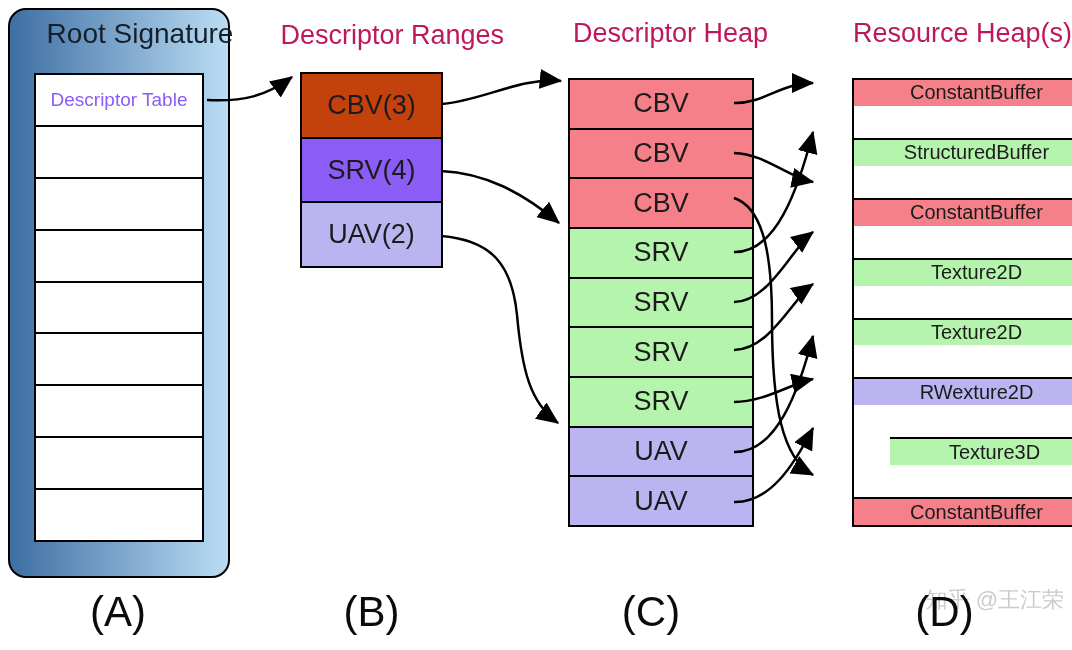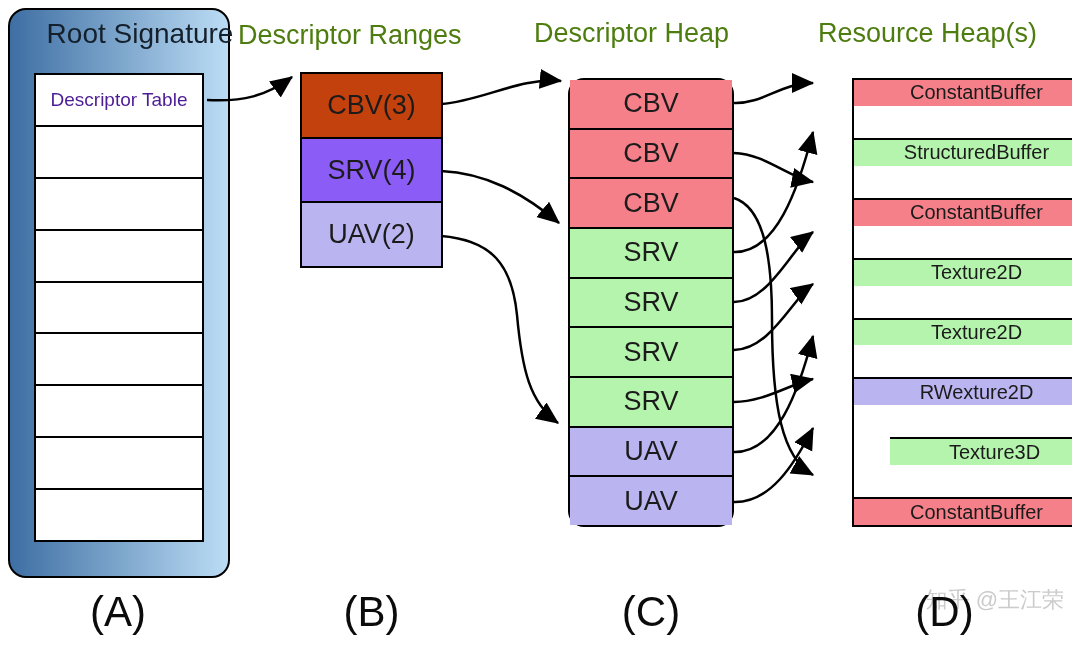--- a/index.html
+++ b/index.html
@@ -9,23 +9,23 @@
   #canvas {
     position: relative;
     width: 1072px;
     height: 650px;
     background: #ffffff;
     overflow: hidden;
   }
 
   .col-title {
     position: absolute;
-    text-align: left;
+    text-align: right;
     font-size: 27px;
-    color: #4d7c0f;
+    color: #be185d;
     letter-spacing: 0px;
     white-space: nowrap;
   }
 
   
   .rs-box {
     position: absolute;
     left: 8px; top: 8px;
     width: 222px; height: 570px;
     border: 2.5px solid #000;
@@ -46,21 +46,21 @@
     border: 2px solid #000;
     display: flex;
     flex-direction: column;
   }
   .rs-row {
     flex: 1;
     display: flex;
     align-items: center;
     justify-content: center;
     font-size: 19px;
-    color: #4c1d95;
+    color: #8b5cf6;
     white-space: nowrap;
   }
   .rs-row + .rs-row { border-top: 2px solid #000; }
 
   
   .stack {
     position: absolute;
     border: 2.5px solid #000;
     display: flex;
     flex-direction: column;
@@ -72,21 +72,21 @@
     align-items: center;
     justify-content: center;
     color: #1b1b1b;
     white-space: nowrap;
   }
   .cell + .cell { border-top: 2px solid #000; }
 
   #range-box    { left: 300px; top: 72px;  width: 143px; height: 196px; }
   #range-box .cell { font-size: 27px; }
 
-  #heap-box     { left: 568px; top: 78px;  width: 166px; height: 449px; border-radius: 16px; }
+  #heap-box     { left: 568px; top: 78px;  width: 186px; height: 449px; }
   #heap-box .cell { font-size: 27px; }
 
   #resource-box { left: 852px; top: 78px;  width: 249px; height: 449px; gap: 32px; }
   #resource-box .cell { font-size: 20px; }
 
   
   .caption {
     position: absolute;
     top: 588px;
     text-align: center;

